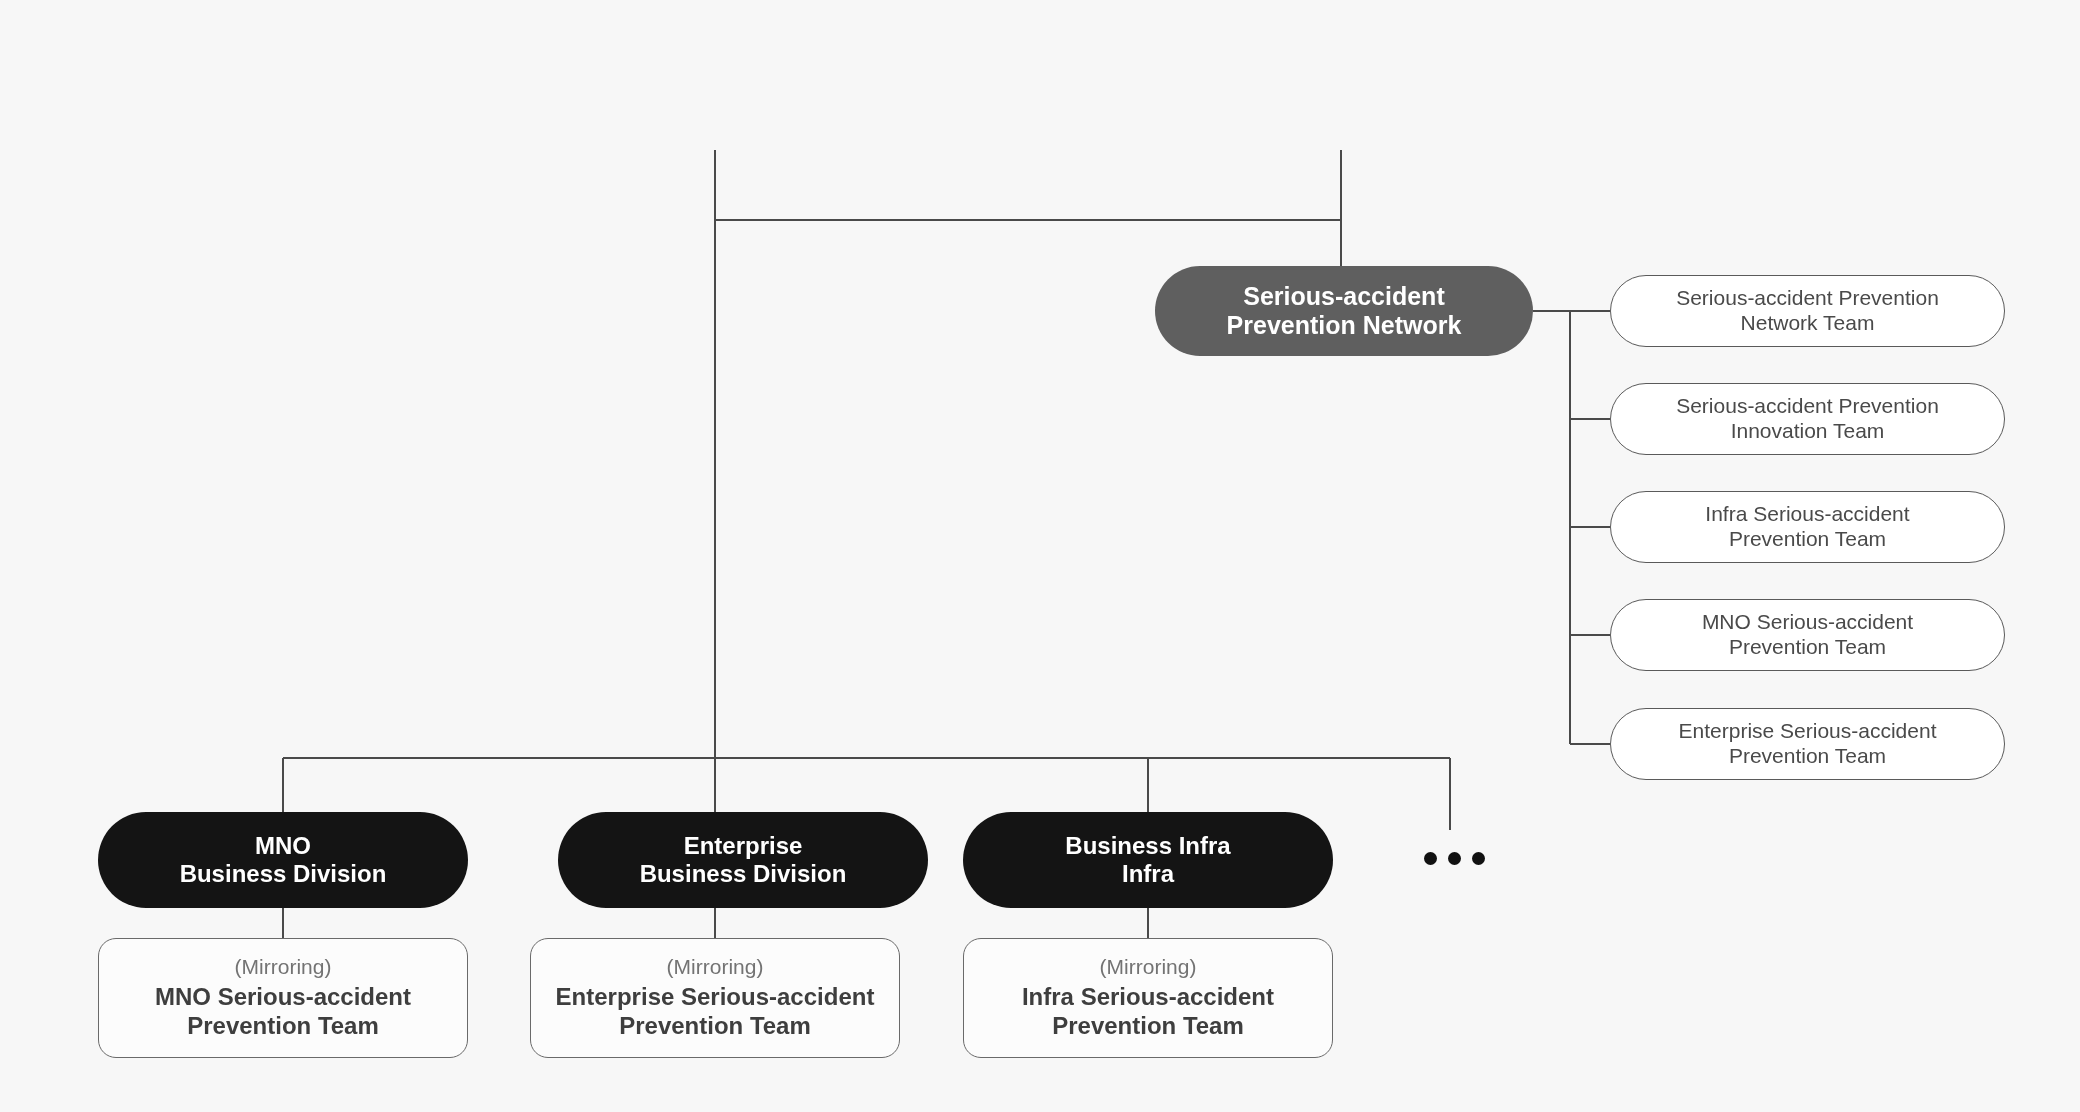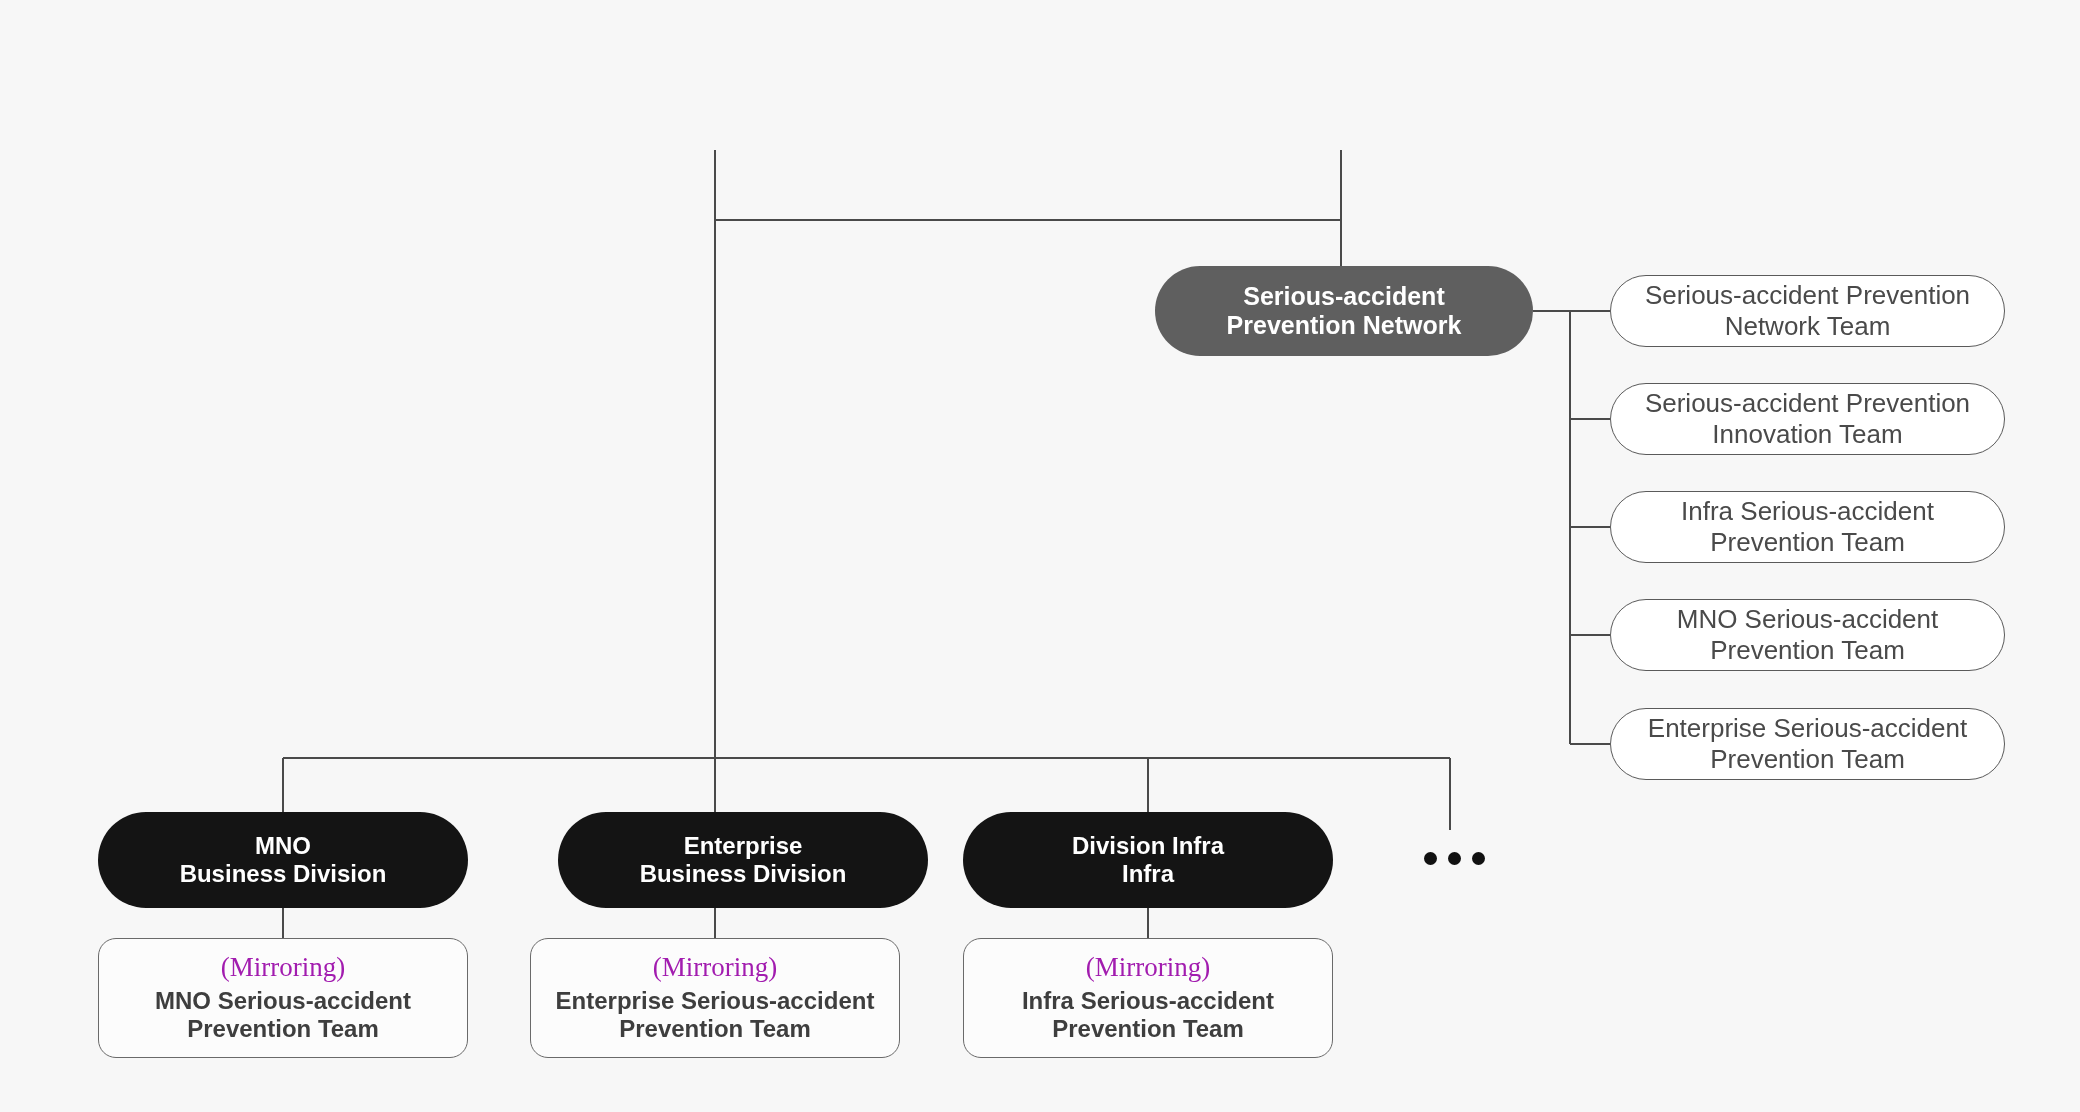--- a/index.html
+++ b/index.html
@@ -79,39 +79,38 @@
     font-size: 24px;
     font-weight: bold;
   }
 
   
   .node-team {
     background: #FFFFFF;
     color: #4A4A4A;
     border: 1.6px solid #5A5A5A;
     border-radius: 999px;
-    font-size: 26px;
+    font-size: 21px;
     font-weight: normal;
     padding: 0 18px;
   }
 
   
   .node-mirror {
     background: #FCFCFC;
     color: #4A4A4A;
     border: 1.6px solid #6A6A6A;
     border-radius: 18px;
     padding: 0 14px;
   }
   .mirror-tag {
-    font-size: 27px;
+    font-size: 21px;
     font-weight: normal;
-    color: #a21caf;
+    color: #737373;
     margin-bottom: 3px;
-    font-family: Liberation Serif, serif;
   }
   .mirror-name {
     font-size: 24px;
     font-weight: bold;
     color: #3E3E3E;
     line-height: 1.2;
   }
 
   .node-line { display: block; }
 
@@ -200,21 +199,21 @@
     <span class="node-line">MNO</span>
     <span class="node-line">Business Division</span>
   </div>
 
   <div class="node node-division" style="left:558px; top:812px; width:370px; height:96px;">
     <span class="node-line">Enterprise</span>
     <span class="node-line">Business Division</span>
   </div>
 
   <div class="node node-division" style="left:963px; top:812px; width:370px; height:96px;">
-    <span class="node-line">Division Infra</span>
+    <span class="node-line">Business Infra</span>
     <span class="node-line">Infra</span>
   </div>
 
   <div class="node node-mirror" style="left:98px; top:938px; width:370px; height:120px;">
     <span class="mirror-tag">(Mirroring)</span>
     <span class="mirror-name node-line">MNO Serious-accident</span>
     <span class="mirror-name node-line">Prevention Team</span>
   </div>
 
   <div class="node node-mirror" style="left:530px; top:938px; width:370px; height:120px;">

